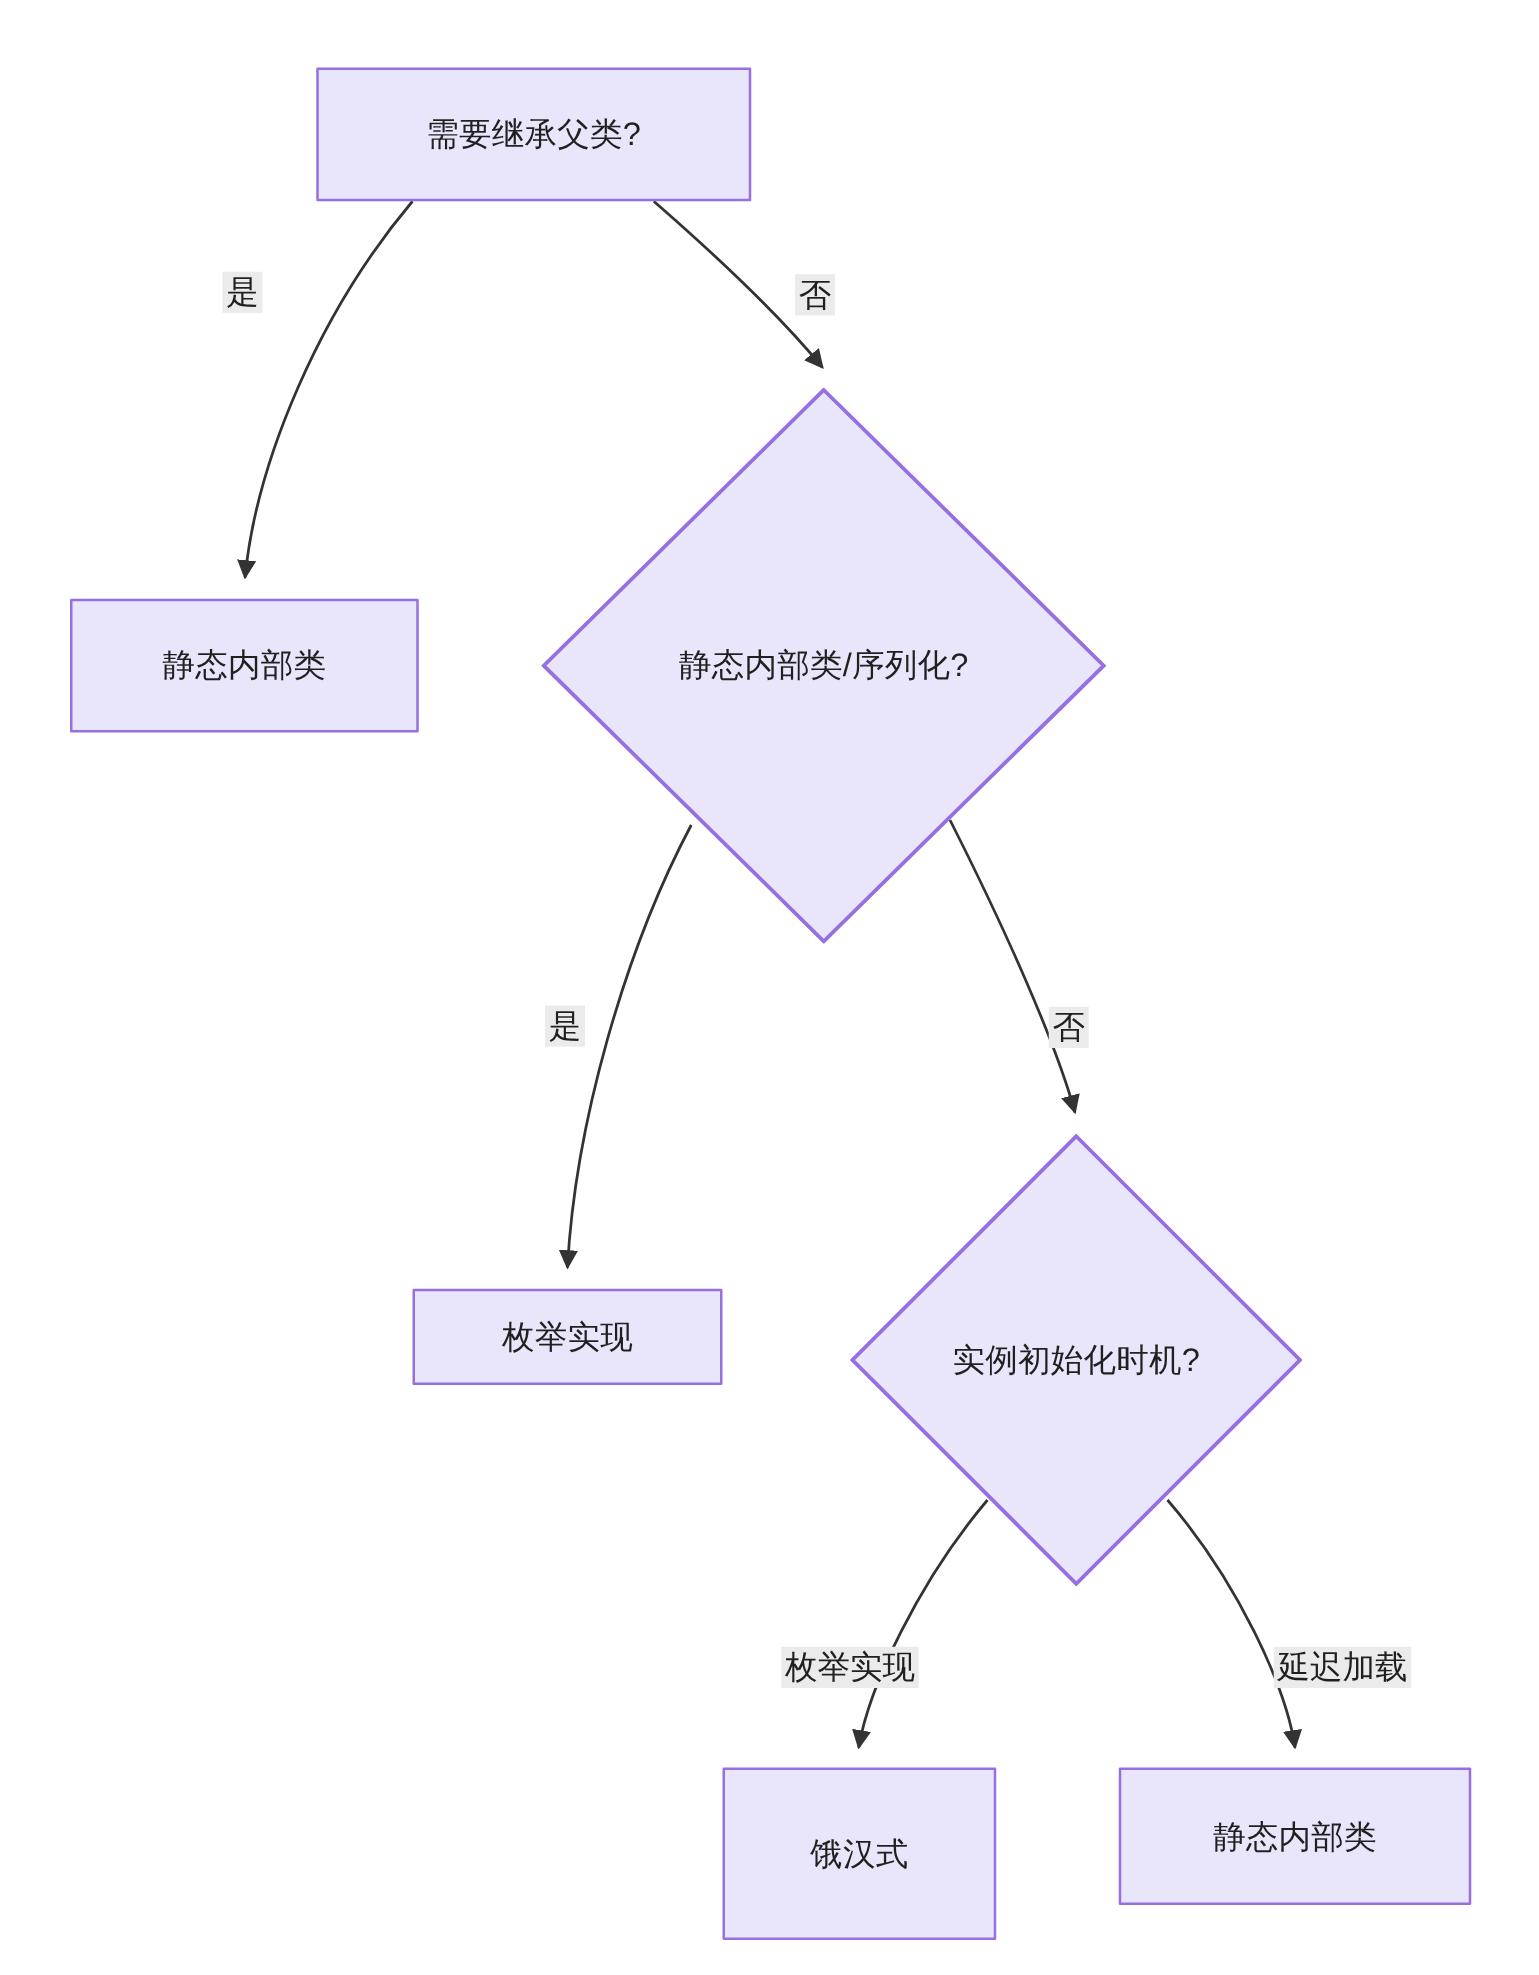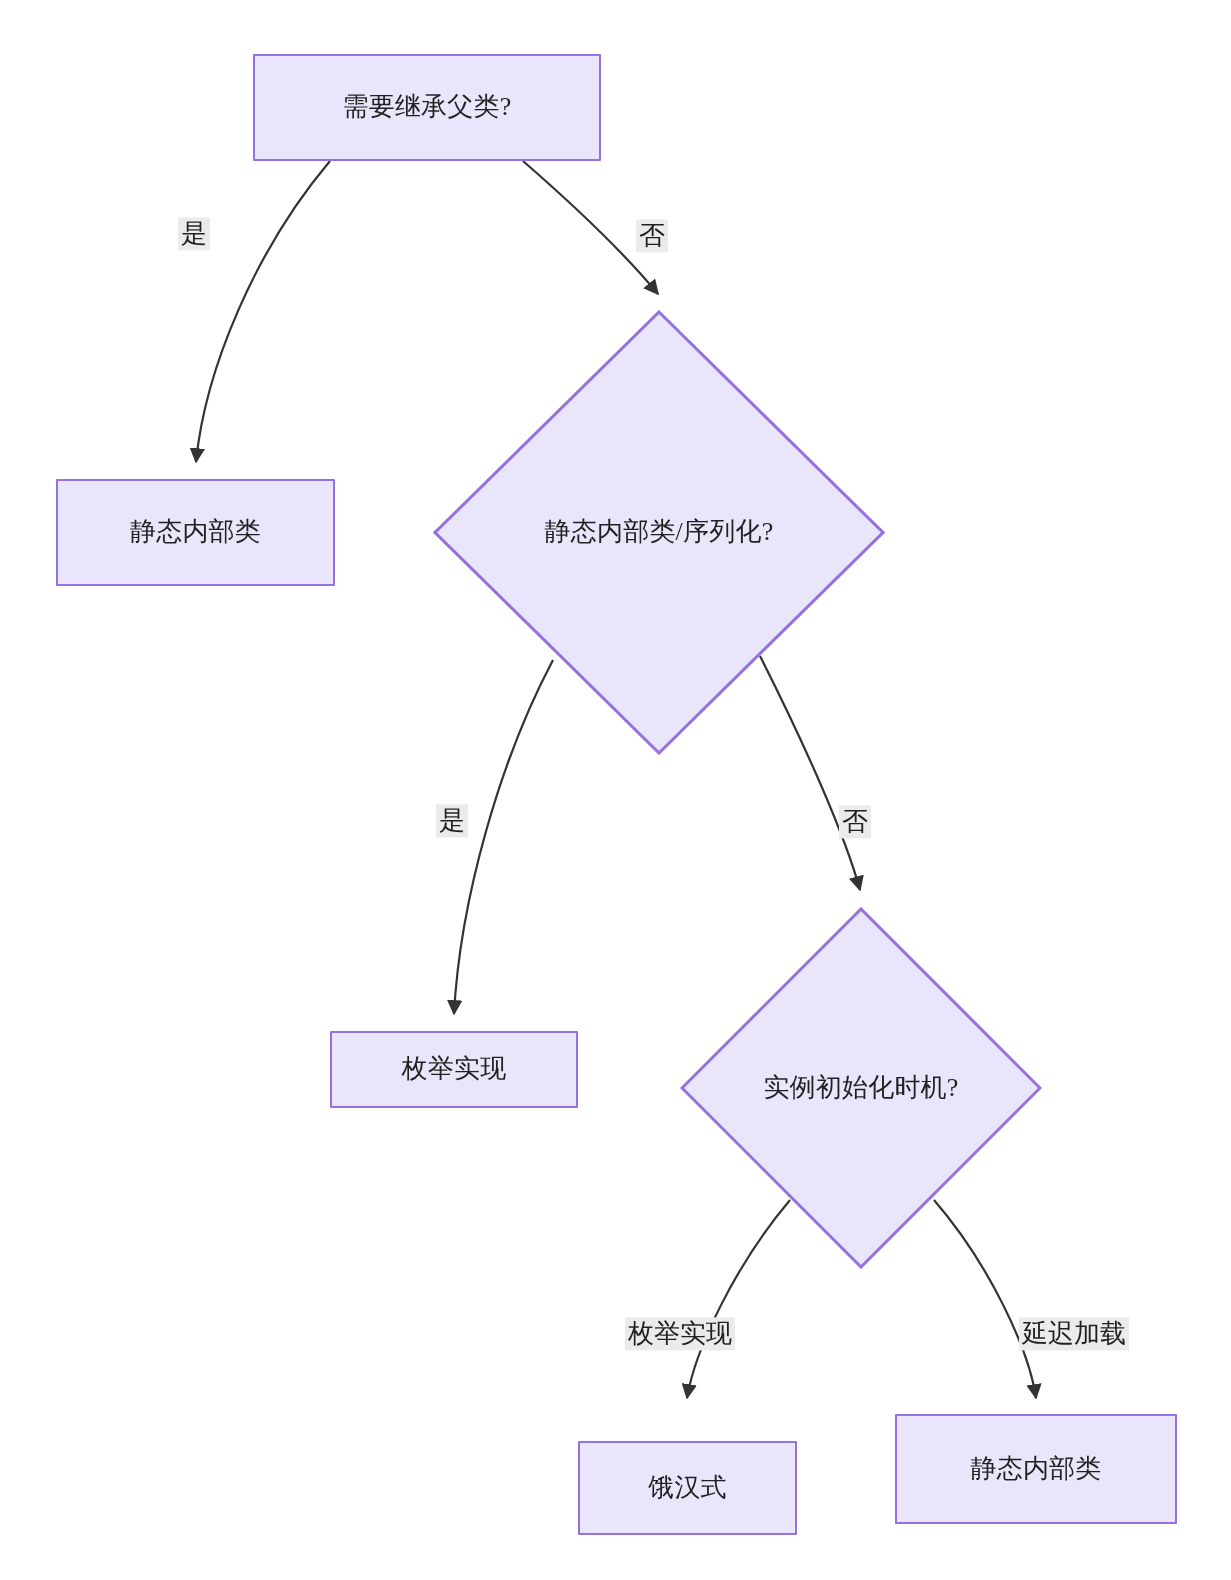--- a/index.html
+++ b/index.html
@@ -29,21 +29,20 @@
     position: absolute;
     box-sizing: border-box;
     display: flex;
     align-items: center;
     justify-content: center;
     color: #1f2020;
     font-size: 26px;
     line-height: 1.25;
     letter-spacing: 0.2px;
     white-space: nowrap;
-    font-family: Liberation Serif, serif;
   }
   .node.rect {
     background: #e9e5fb;
     border: 2px solid #9670e0;
     border-radius: 1px;
   }
   .node.diamond {
     background: transparent;
     border: none;
   }
@@ -113,21 +112,21 @@
     <span>枚举实现</span>
   </div>
 
   <div class="node diamond" style="left:680px; top:907px; width:362px; height:362px;">
     <svg class="diamond-shape" viewBox="0 0 362 362" preserveAspectRatio="none" xmlns="http://www.w3.org/2000/svg">
       <polygon points="181,2 360,181 181,360 2,181" fill="#e9e5fb" stroke="#9670e0" stroke-width="3"></polygon>
     </svg>
     <span class="diamond-label">实例初始化时机?</span>
   </div>
 
-  <div class="node rect" style="left:578px; top:1414px; width:219px; height:94px;margin-top:27px;">
+  <div class="node rect" style="left:578px; top:1414px; width:219px; height:138px;">
     <span>饿汉式</span>
   </div>
 
   <div class="node rect" style="left:895px; top:1414px; width:282px; height:110px;">
     <span>静态内部类</span>
   </div>
 
   <div class="edge-label" style="left:194px; top:234px;">是</div>
 
   <div class="edge-label" style="left:652px; top:236px;">否</div>

